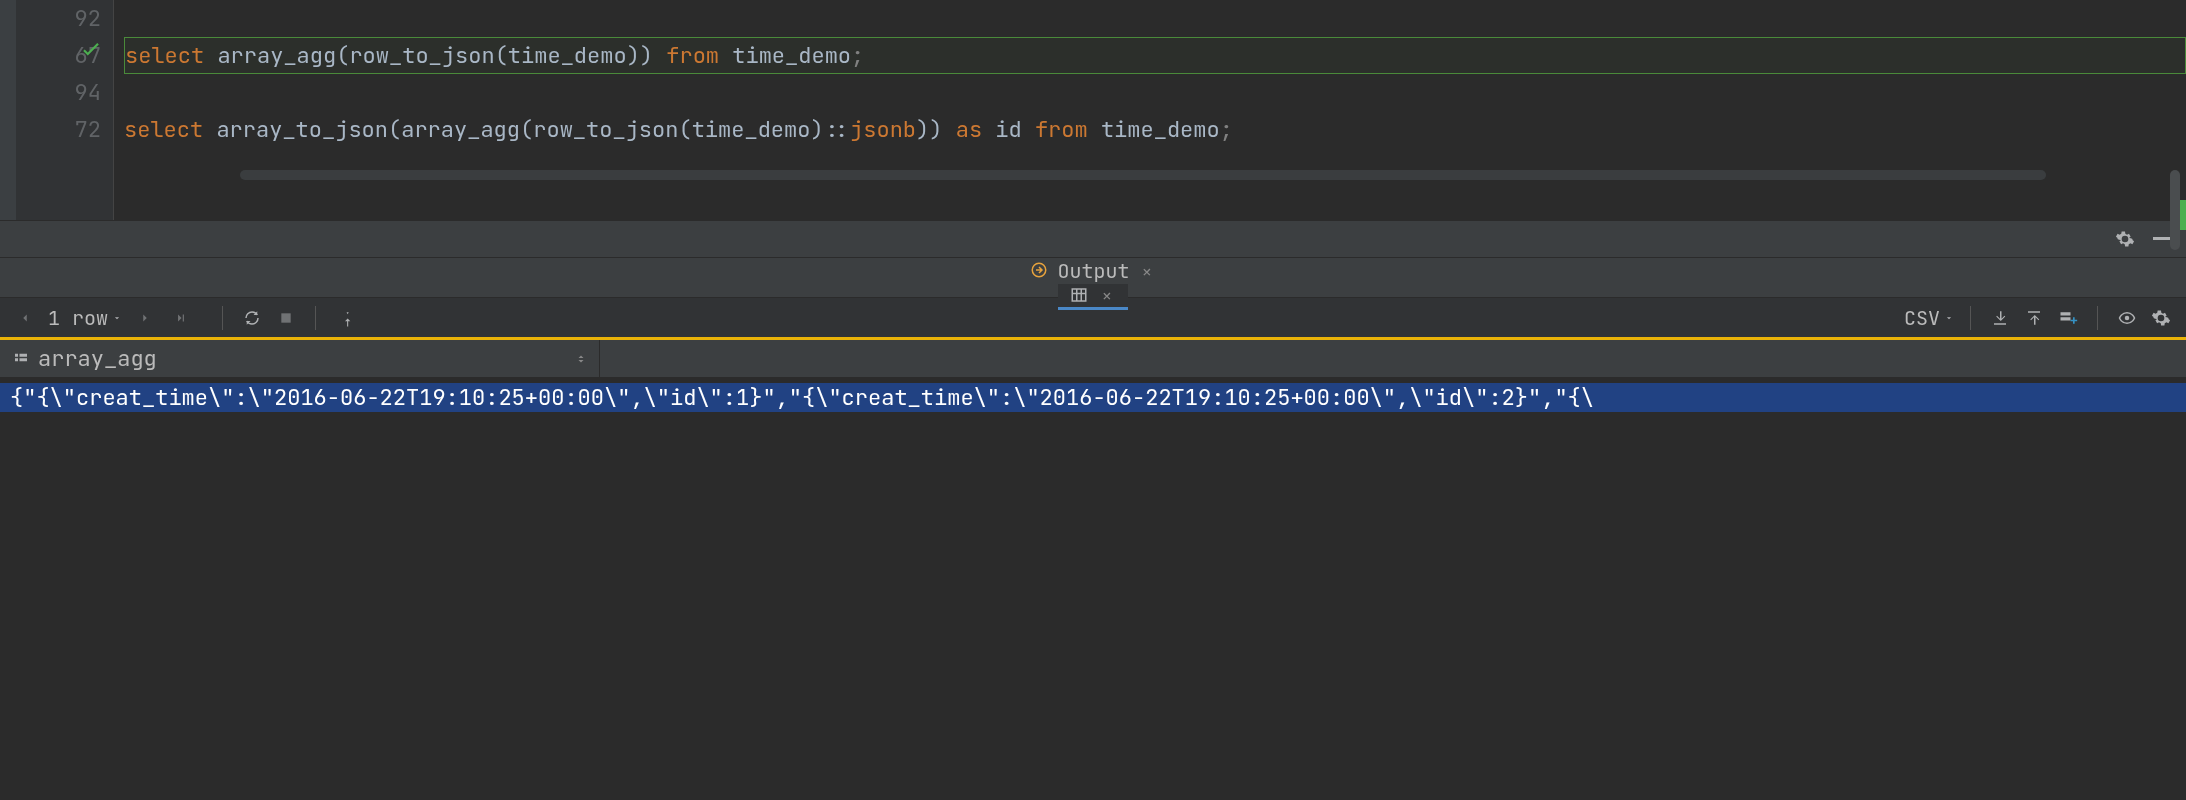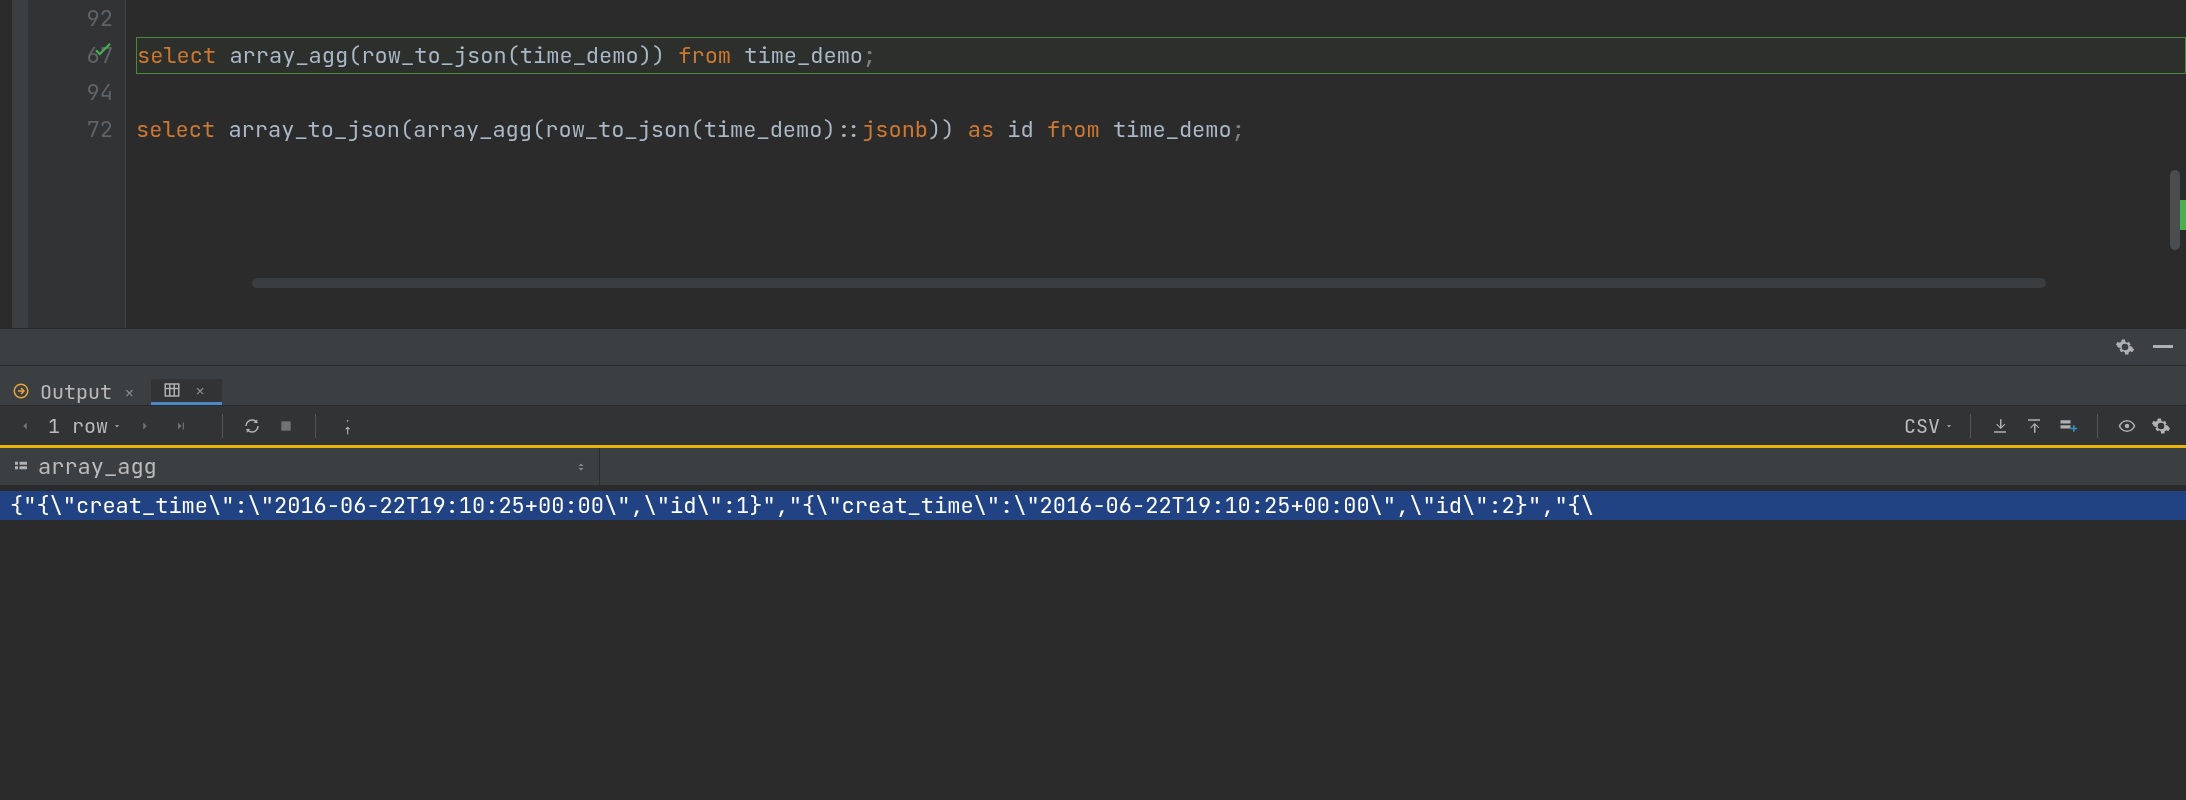--- a/index.html
+++ b/index.html
@@ -9,24 +9,23 @@
   color: #a9b7c6;
   font-size: 20px;
   width: 2186px;
   height: 800px;
   overflow: hidden;
   display: flex;
   flex-direction: column;
 }
 .editor-area {
   display: flex;
-  height: 328px;
+  height: 220px;
   background: #2b2b2b;
   position: relative;
-  margin-left: 12px;
 }
 .left-margin {
   width: 16px;
   background: #3b3f42;
 }
 .gutter {
   width: 98px;
   background: #313335;
   border-right: 1px solid #444;
   padding-top: 0;
@@ -118,21 +117,22 @@
   justify-content: center;
   color: #afb1b3;
   cursor: pointer;
   fill: #afb1b3;
 }
 .tabs-strip {
   height: 40px;
   background: #3c3f41;
   border-bottom: 1px solid #2b2b2b;
   display: flex;
-  align-items: flex-end;
+  align-items: center;
+  flex-direction: column;
 }
 .tab {
   display: flex;
   align-items: center;
   padding: 0 12px;
   gap: 8px;
   color: #bbbbbb;
   font-size: 20px;
   cursor: pointer;
   position: relative;

